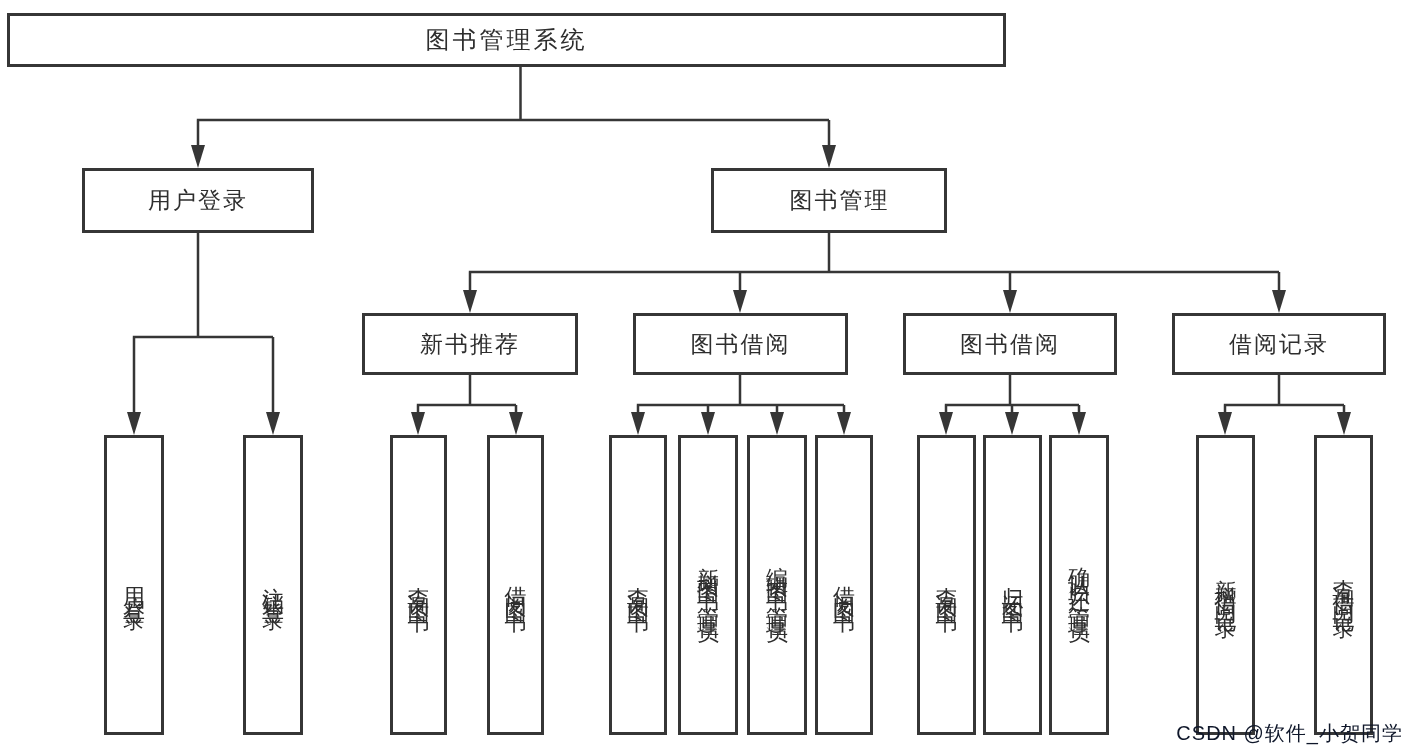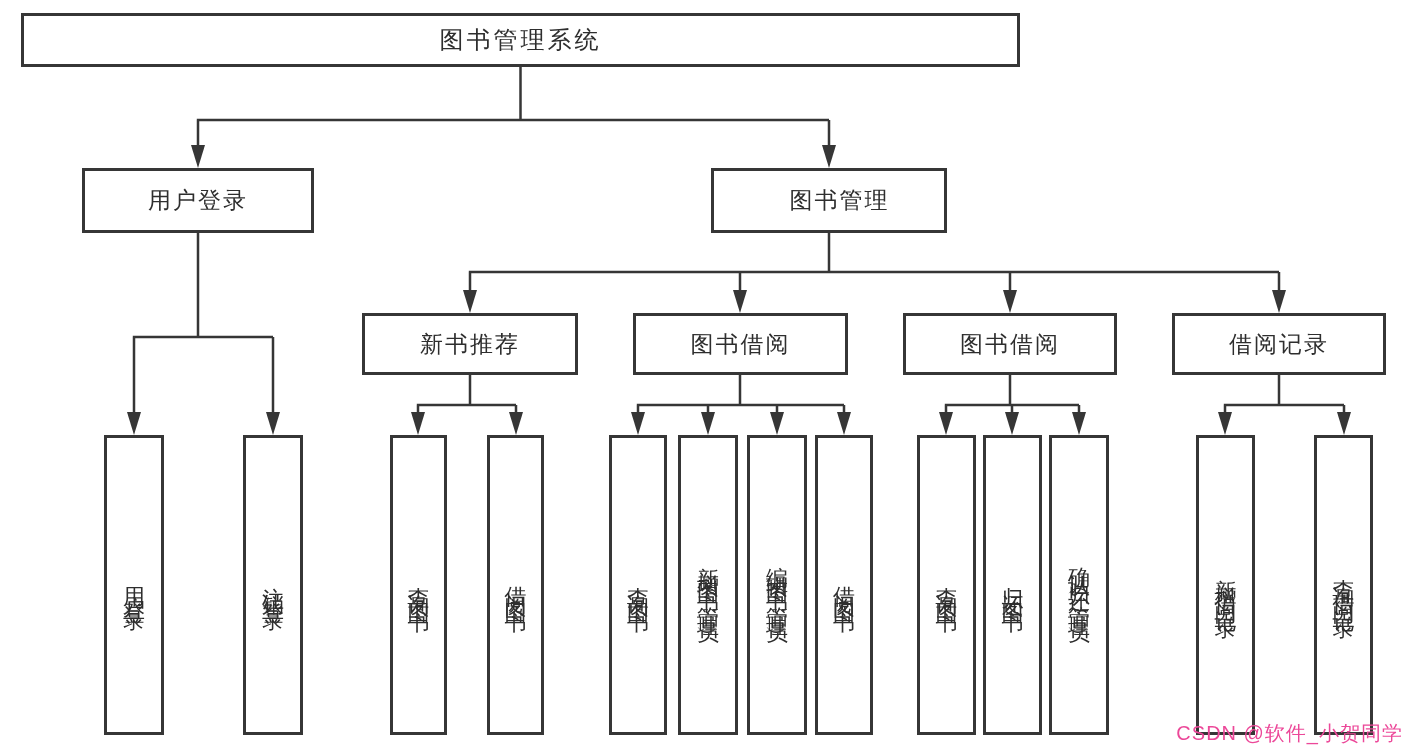--- a/index.html
+++ b/index.html
@@ -41,21 +41,21 @@
     font-size: 22px;
     letter-spacing: 8px;
     line-height: 1;
     white-space: nowrap;
   }
   .watermark {
     position: absolute;
     right: 2px;
     bottom: 0px;
     font-size: 20px;
-    color: #ec4899;
+    color: #0f172a;
     letter-spacing: 1px;
     white-space: nowrap;
   }
 </style>
 </head>
 <body>
 
 <div class="canvas">
 
   <svg class="wires" viewBox="0 0 1405 747" xmlns="http://www.w3.org/2000/svg">
@@ -98,21 +98,21 @@
       <polygon points="770,412 784,412 777,435"></polygon>
       <polygon points="837,412 851,412 844,435"></polygon>
       <polygon points="939,412 953,412 946,435"></polygon>
       <polygon points="1005,412 1019,412 1012,435"></polygon>
       <polygon points="1072,412 1086,412 1079,435"></polygon>
       <polygon points="1218,412 1232,412 1225,435"></polygon>
       <polygon points="1337,412 1351,412 1344,435"></polygon>
     </g>
   </svg>
 
-  <div class="node" style="left:21px; top:13px; width:999px; height:54px;">
+  <div class="node" style="left:7px; top:13px; width:999px; height:54px;">
     <span class="h-label root-label">图书管理系统</span>
   </div>
 
   <div class="node" style="left:82px; top:168px; width:232px; height:65px;">
     <span class="h-label">用户登录</span>
   </div>
   <div class="node" style="left:711px; top:168px; width:236px; height:65px;padding-left:21px;">
     <span class="h-label">图书管理</span>
   </div>
 

